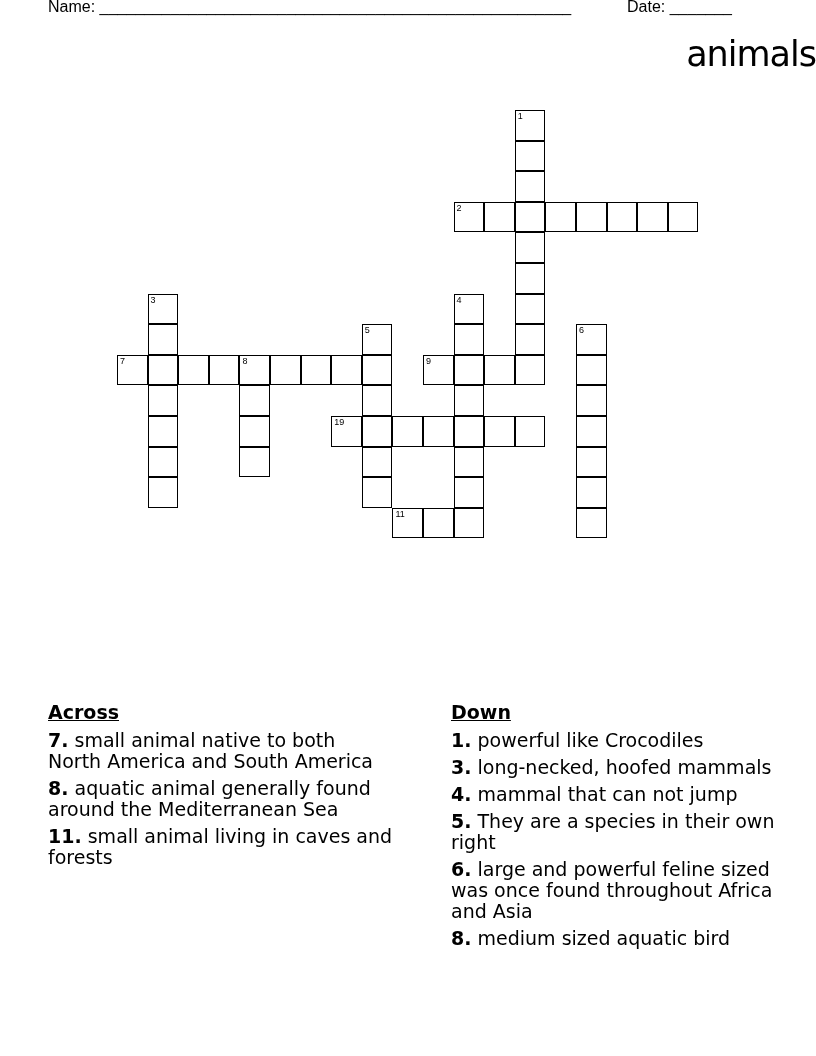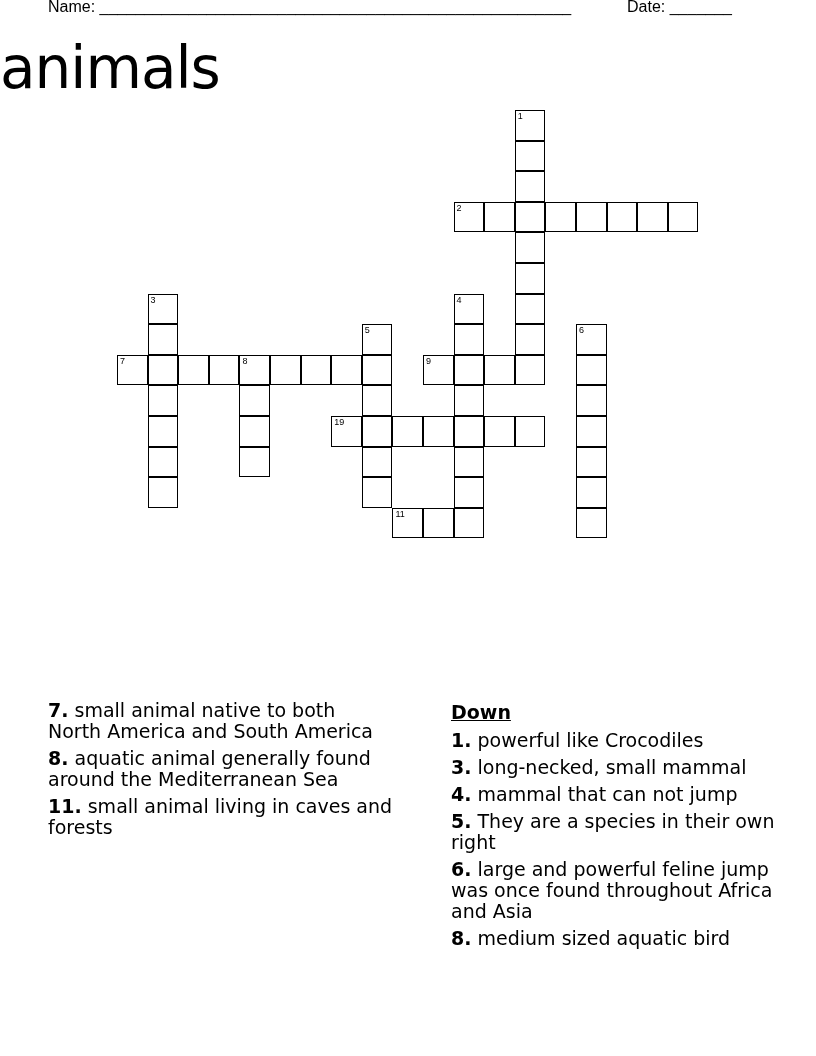--- a/index.html
+++ b/index.html
@@ -1,19 +1,19 @@
 <!DOCTYPE html>
 <html><head>
 <meta charset="utf-8">
 <style>
   html, body { margin: 0; padding: 0; background: #ffffff; }
   body { width: 816px; height: 1056px; position: relative; overflow: hidden; color: #000; }
   .header-line { position: absolute; top: -2px; left: 48px; font-family: "Liberation Sans", sans-serif; font-size: 16px; white-space: pre; }
   .date-line { position: absolute; top: -2px; left: 627px; font-family: "Liberation Sans", sans-serif; font-size: 16px; white-space: pre; }
-  .title { position: absolute; top: 34px; left: 0; width: 816px; text-align: left; font-family: "DejaVu Sans", sans-serif; font-size: 58px; font-weight: normal; letter-spacing: -1px; }
+  .title { position: absolute; top: 34px; left: 0; width: 816px; text-align: right; font-family: "DejaVu Sans", sans-serif; font-size: 35px; font-weight: normal; letter-spacing: -1px; }
   .grid { position: absolute; left: 0; top: 0; width: 816px; height: 560px; }
   .cell { position: absolute; width: 30.6px; height: 30.6px; box-sizing: border-box; border: 1.5px solid #000; background: #fff; }
   .cell .num { position: absolute; top: 1px; left: 2px; font-family: "Liberation Sans", sans-serif; font-size: 9px; line-height: 9px; color: #000; }
   .clues { position: absolute; top: 700px; font-family: "DejaVu Sans", sans-serif; font-size: 19px; line-height: 21px; }
   .clues.across { left: 48px; width: 345px; }
   .clues.down { left: 411px; width: 345px; margin-left: 40px; }
   .clues h3 { margin: 0 0 6px 0; font-size: 19px; font-weight: bold; text-decoration: underline; line-height: 24px; }
   .clue { margin: 0 0 6px 0; }
   .clue b { font-weight: bold; }
 </style>
@@ -107,26 +107,27 @@
     <div class="cell" style="left: 423px; top: 416px;"></div>
     <div class="cell" style="left: 484.2px; top: 416px;"></div>
     <div class="cell" style="left: 514.8px; top: 416px;"></div>
     <div class="cell" style="left: 392.4px; top: 507.8px;">
       <span class="num">11</span>
     </div>
     <div class="cell" style="left: 423px; top: 507.8px;"></div>
   </div>
 
 <div class="clues across">
+  <h3>Across</h3>
   <div class="clue"><b>7.</b> <span>small animal native to both North America and South America</span></div>
   <div class="clue"><b>8.</b> <span>aquatic animal generally found around the Mediterranean Sea</span></div>
   <div class="clue"><b>11.</b> <span>small animal living in caves and forests</span></div>
 </div>
 
 <div class="clues down">
   <h3>Down</h3>
   <div class="clue"><b>1.</b> <span>powerful like Crocodiles</span></div>
-  <div class="clue"><b>3.</b> <span>long-necked, small mammal</span></div>
+  <div class="clue"><b>3.</b> <span>long-necked, hoofed mammals</span></div>
   <div class="clue"><b>4.</b> <span>mammal that can not jump</span></div>
   <div class="clue"><b>5.</b> <span>They are a species in their own right</span></div>
-  <div class="clue"><b>6.</b> <span>large and powerful feline jump was once found throughout Africa and Asia</span></div>
+  <div class="clue"><b>6.</b> <span>large and powerful feline sized was once found throughout Africa and Asia</span></div>
   <div class="clue"><b>8.</b> <span>medium sized aquatic bird</span></div>
 </div>
 
 </body></html>

